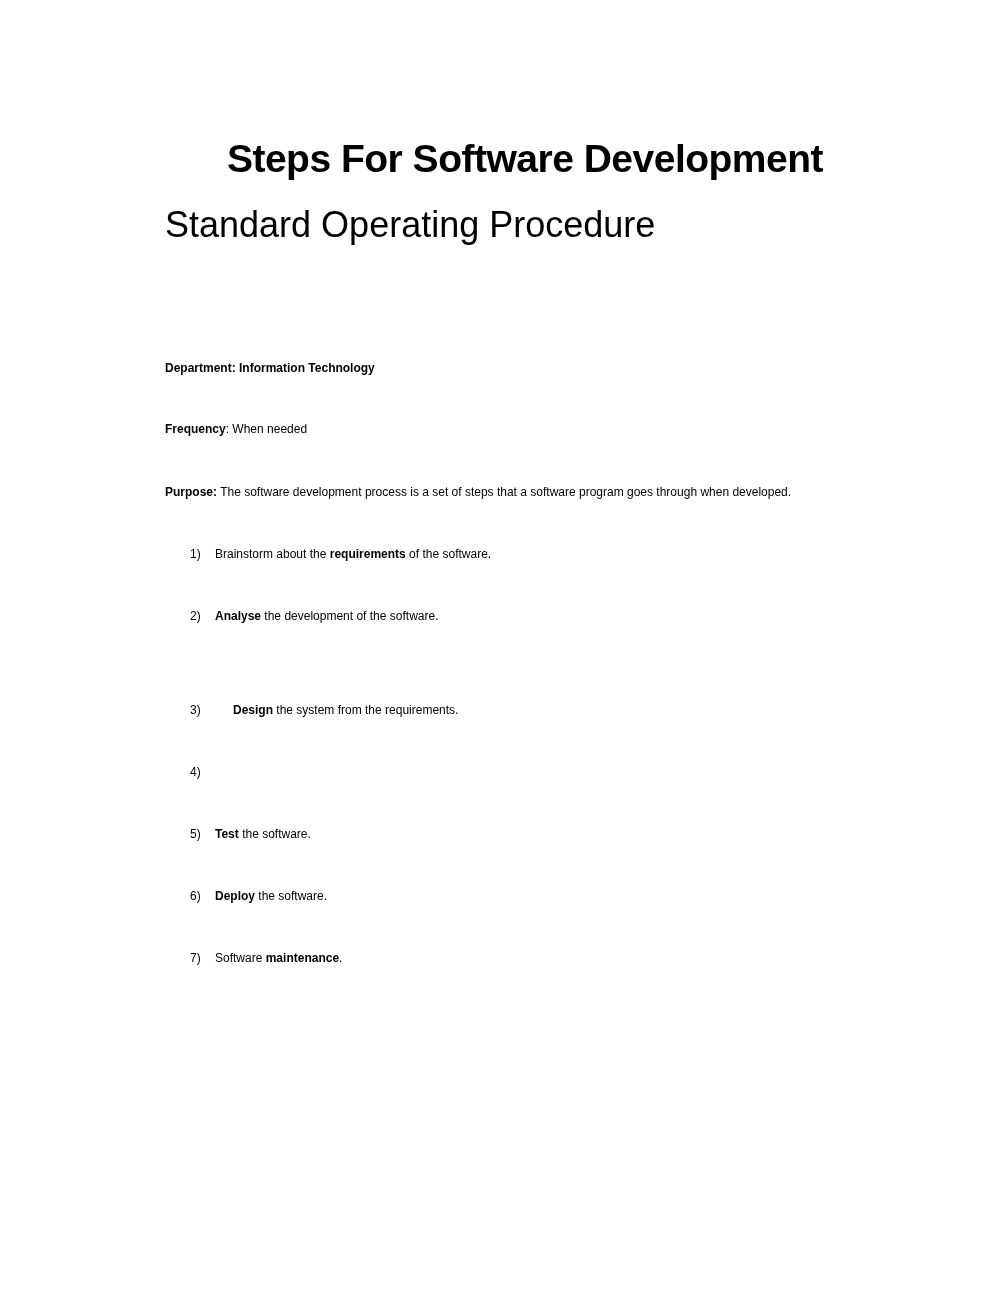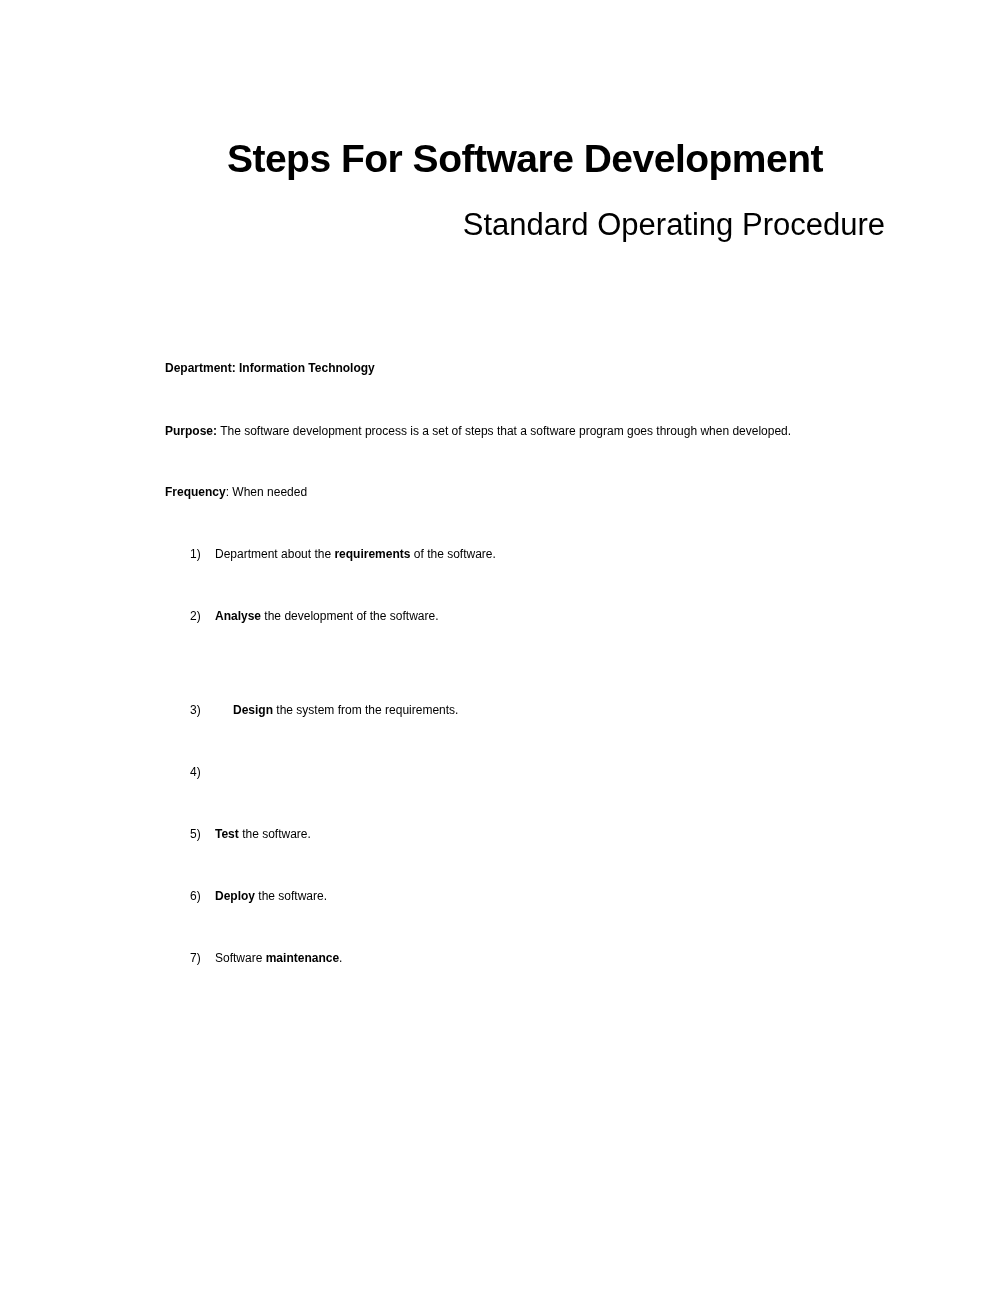--- a/index.html
+++ b/index.html
@@ -24,24 +24,24 @@
   .title {
     margin: 136px 0 0 0;
     font-size: 39px;
     line-height: 45px;
     font-weight: bold;
     text-align: center;
     letter-spacing: -0.5px;
   }
   .subtitle {
     margin: 27px 0 0 0;
-    font-size: 31px;
+    font-size: 36px;
     line-height: 34px;
     font-weight: normal;
-    text-align: right;
+    text-align: left;
   }
   .body-text {
     font-size: 12px;
     line-height: 30px;
   }
   p { margin: 0; }
   .department {
     margin-top: 111px;
     font-weight: bold;
   }
@@ -77,29 +77,29 @@
 <body>
 
 <div class="page">
 
   <h1 class="title">Steps For Software Development</h1>
 
   <h2 class="subtitle">Standard Operating Procedure</h2>
 
   <p class="body-text department">Department: Information Technology</p>
 
+  <p class="body-text frequency"><span class="label-bold">Frequency</span><span>: When needed</span></p>
+
   <p class="body-text purpose"><span class="label-bold">Purpose:</span><span> The software development process is a set of steps that a software program goes through when developed.</span></p>
-
-  <p class="body-text frequency"><span class="label-bold">Frequency</span><span>: When needed</span></p>
 
 
   <ol class="procedure-list body-text">
       <li>
     <span class="num">1)</span>
-    <span class="item-text"><span>Department about the </span><span class="run-bold">requirements</span><span> of the software.</span></span>
+    <span class="item-text"><span>Brainstorm about the </span><span class="run-bold">requirements</span><span> of the software.</span></span>
   </li>
       <li>
     <span class="num">2)</span>
     <span class="item-text"><span class="run-bold">Analyse</span><span> the development of the software.</span></span>
   </li>
       <li>
     <span class="num">3)</span>
     <span class="item-text extra-indent"><span class="run-bold">Design</span><span> the system from the requirements.</span></span>
   </li>
       <li>

